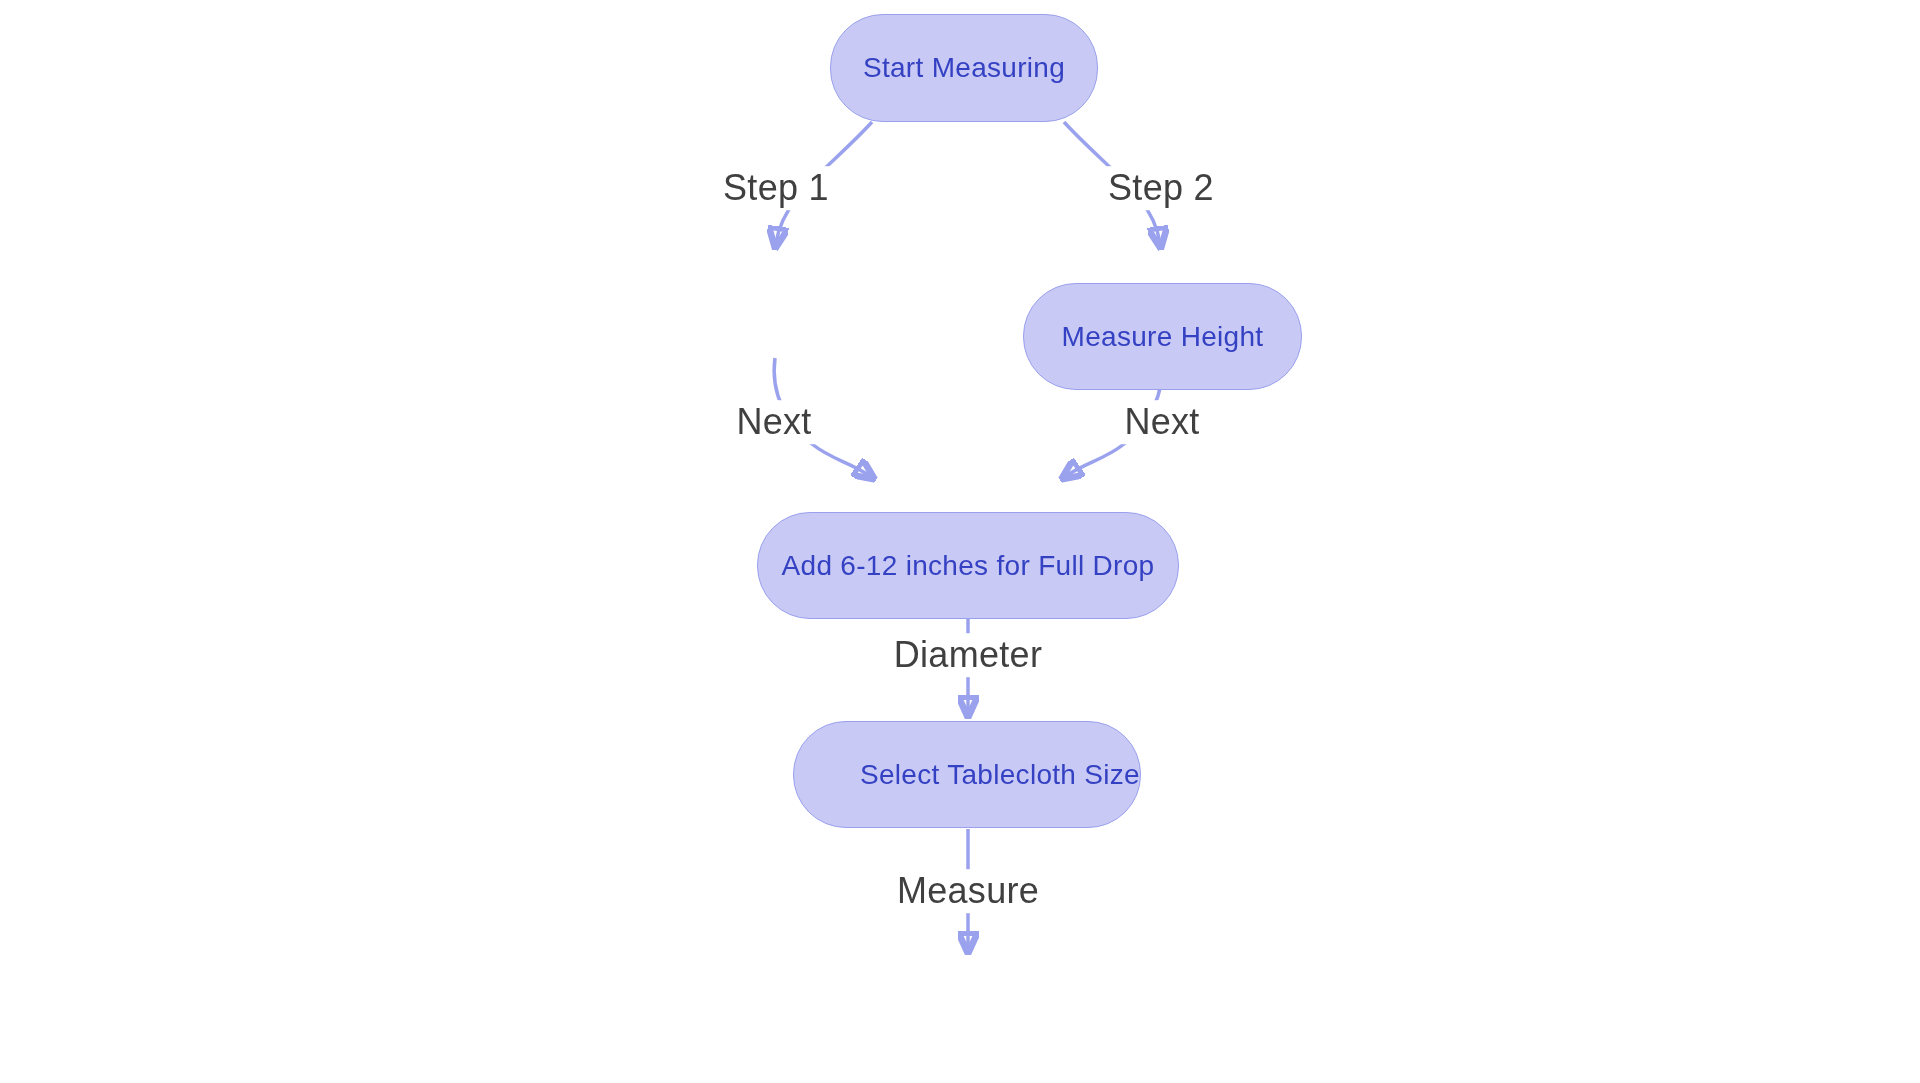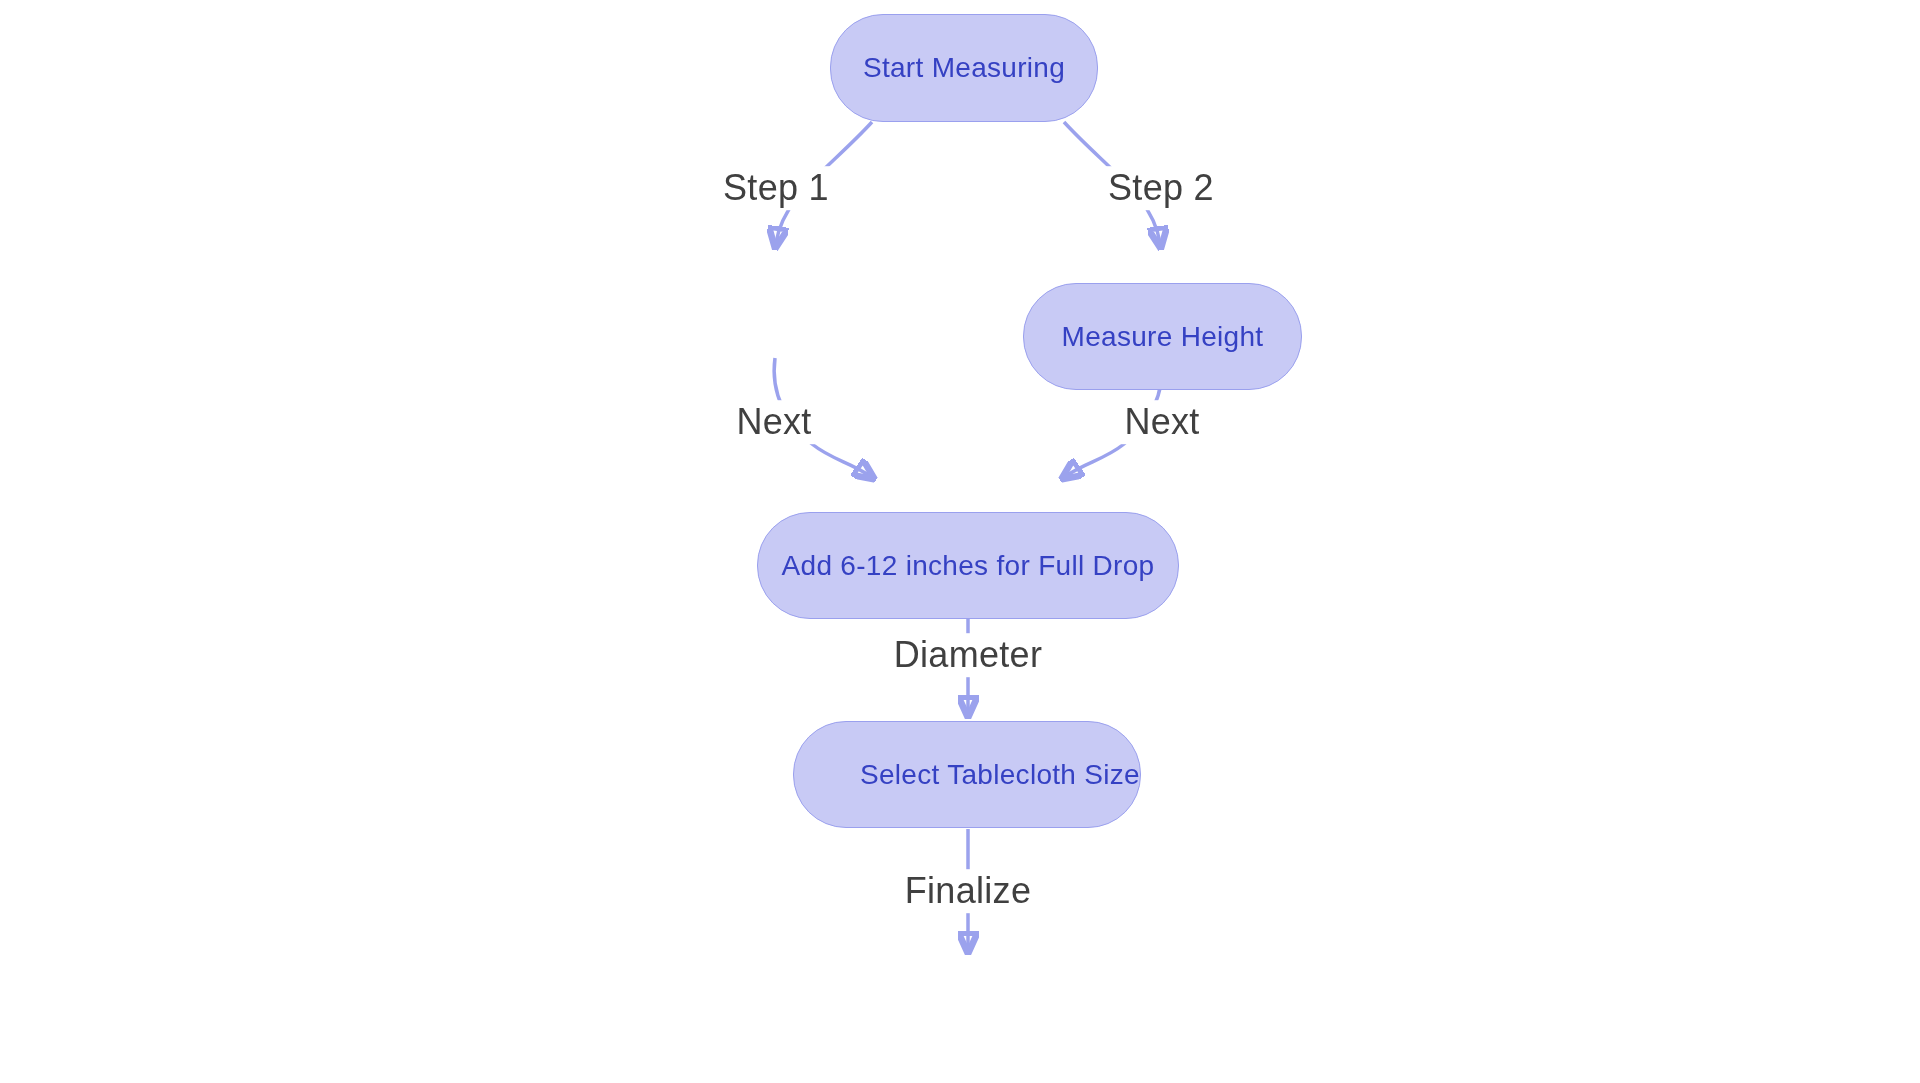--- a/index.html
+++ b/index.html
@@ -96,15 +96,15 @@
   <div class="edge-label" style="left:776px; top:188px;">Step 1</div>
 
   <div class="edge-label" style="left:1161px; top:188px;text-align:right;">Step 2</div>
 
   <div class="edge-label" style="left:774px; top:422px;">Next</div>
 
   <div class="edge-label" style="left:1162px; top:422px;">Next</div>
 
   <div class="edge-label" style="left:968px; top:655px;">Diameter</div>
 
-  <div class="edge-label" style="left:968px; top:891px;">Finalize</div>
+  <div class="edge-label" style="left:968px; top:891px;">Measure</div>
 
 </div>
 
 </body></html>

